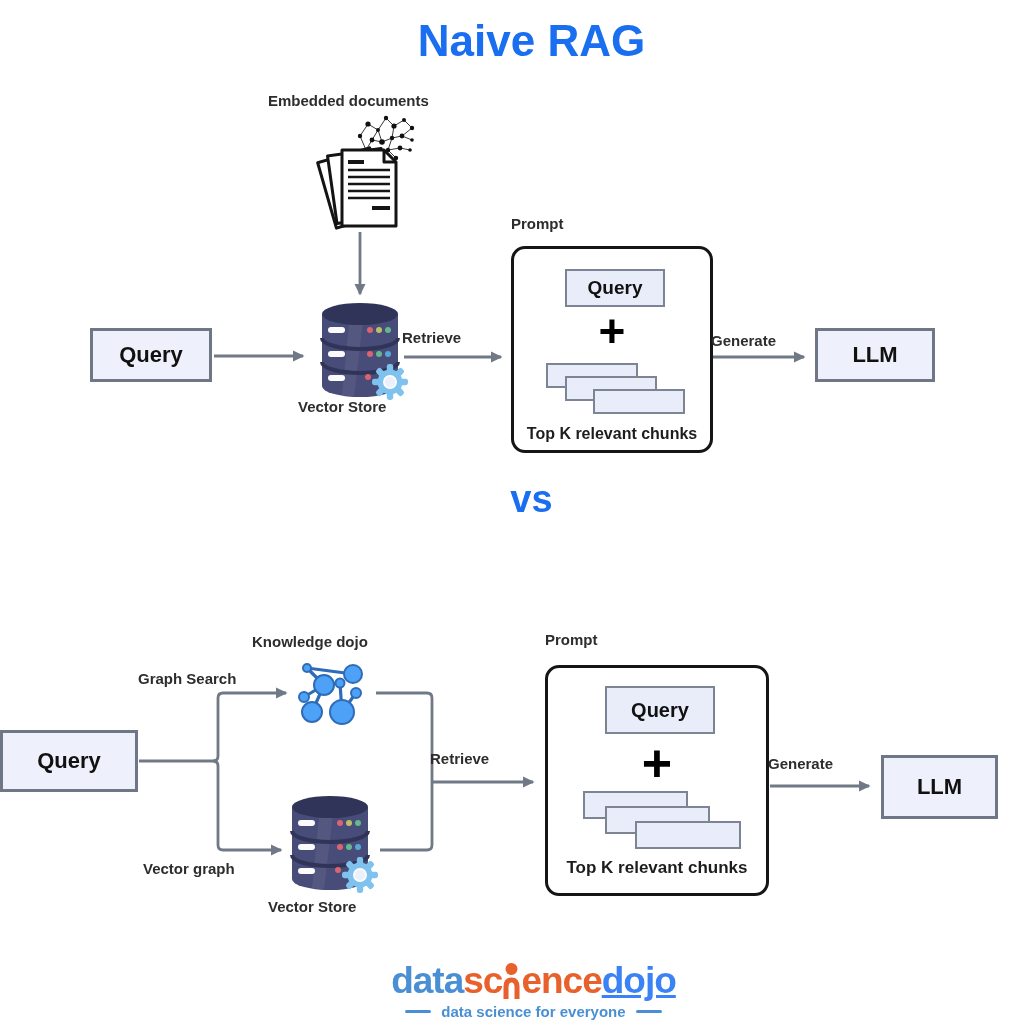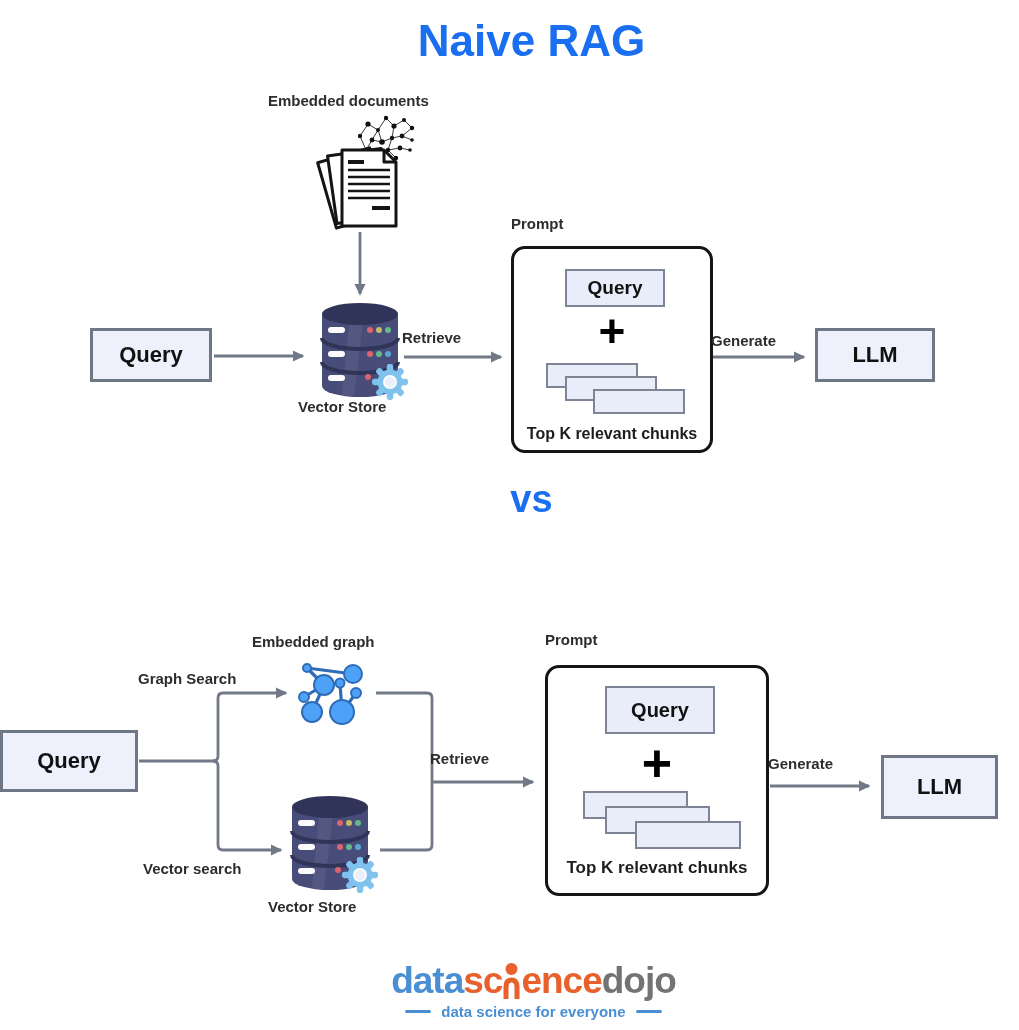--- a/index.html
+++ b/index.html
@@ -26,21 +26,21 @@
     display:flex;align-items:center;justify-content:center;font-weight:bold;color:#111;
   }
   .plus{position:absolute;left:0;right:0;text-align:center;font-weight:900;color:#000;line-height:0.9;}
   .chunk{position:absolute;background:#e9ecf9;border:2px solid #7d8494;box-sizing:border-box;}
   .topk{position:absolute;left:0;right:0;text-align:center;font-weight:bold;color:#1d1d1d;}
   .icon{position:absolute;}
   .footer{position:absolute;left:4px;right:0;top:962px;text-align:center;}
   .logo-row{display:flex;justify-content:center;align-items:flex-end;font-size:37px;font-weight:bold;letter-spacing:-1px;line-height:1;}
   .logo-blue{color:#4a8fd3;}
   .logo-orange{color:#e8612c;}
-  .logo-gray{color:#737373;}
+  .logo-gray{color:#3b82f6;text-decoration:underline;}
   .person-icon{display:inline-block;margin:0 1px;}
   .tagline-row{margin-top:4px;display:flex;justify-content:center;align-items:center;gap:10px;color:#4a8fd3;font-size:15px;font-weight:bold;}
   .dash{display:inline-block;width:26px;height:3px;background:#4a8fd3;border-radius:2px;}
 </style>
 </head>
 <body>
 
 <div class="canvas">
 
   <svg class="connectors" width="1019" height="1030" viewBox="0 0 1019 1030">
@@ -163,42 +163,42 @@
     <div class="chunk" style="left:79px;top:140px;width:92px;height:25px;"></div>
     <div class="topk" style="top:176px;font-size:16px;">Top K relevant chunks</div>
   </div>
 
   <div class="label" style="left:711px;top:333px;width:100px;">Generate</div>
   <div class="node-box" style="left:815px;top:328px;width:120px;height:54px;">LLM</div>
 
   <div class="title vs-title">vs</div>
 
 
-  <div class="label" style="left:252px;top:634px;width:158px;">Embedded graph</div>
+  <div class="label" style="left:252px;top:634px;width:158px;">Knowledge dojo</div>
   <div class="label" style="left:138px;top:671px;width:110px;">Graph Search</div>
 
   <svg class="icon" style="left:292px;top:655px;" width="88" height="78" viewBox="0 0 88 78">
     <g stroke="#2e6cb8" stroke-width="3.2">
       <path d="M 15 13 L 61 19 M 15 13 L 32 30 M 32 30 L 12 42 M 32 30 L 20 57 M 32 30 L 48 28 M 48 28 L 50 57 M 50 57 L 64 38" fill="none"></path>
     </g>
     <g fill="#4da2f7" stroke="#2e6cb8" stroke-width="2">
       <circle cx="15" cy="13" r="4"></circle>
       <circle cx="61" cy="19" r="9"></circle>
       <circle cx="32" cy="30" r="10"></circle>
       <circle cx="48" cy="28" r="4.5"></circle>
       <circle cx="12" cy="42" r="5"></circle>
       <circle cx="20" cy="57" r="10"></circle>
       <circle cx="50" cy="57" r="12"></circle>
       <circle cx="64" cy="38" r="5"></circle>
     </g>
   </svg>
 
   <div class="node-box" style="left:0px;top:730px;width:138px;height:62px;">Query</div>
 
-  <div class="label" style="left:143px;top:861px;width:110px;">Vector search</div>
+  <div class="label" style="left:143px;top:861px;width:110px;">Vector graph</div>
 
   <svg class="icon" style="left:288px;top:793px;" width="94" height="104" viewBox="0 0 94 104">
     <path d="M 4 14 L 4 86 A 38 11 0 0 0 80 86 L 80 14 Z" fill="#474c78"></path>
     <path d="M 33 4 L 47 4 L 36 97 L 24 95 Z" fill="#ffffff" opacity="0.07"></path>
     <ellipse cx="42" cy="14" rx="38" ry="11" fill="#303459"></ellipse>
     <path d="M 4 38 A 38 11 0 0 0 80 38" stroke="#303459" stroke-width="4" fill="none"></path>
     <path d="M 4 62 A 38 11 0 0 0 80 62" stroke="#303459" stroke-width="4" fill="none"></path>
     <g fill="#fbfbfd">
       <rect x="10" y="27" width="17" height="6" rx="3"></rect>
       <rect x="10" y="51" width="17" height="6" rx="3"></rect>

